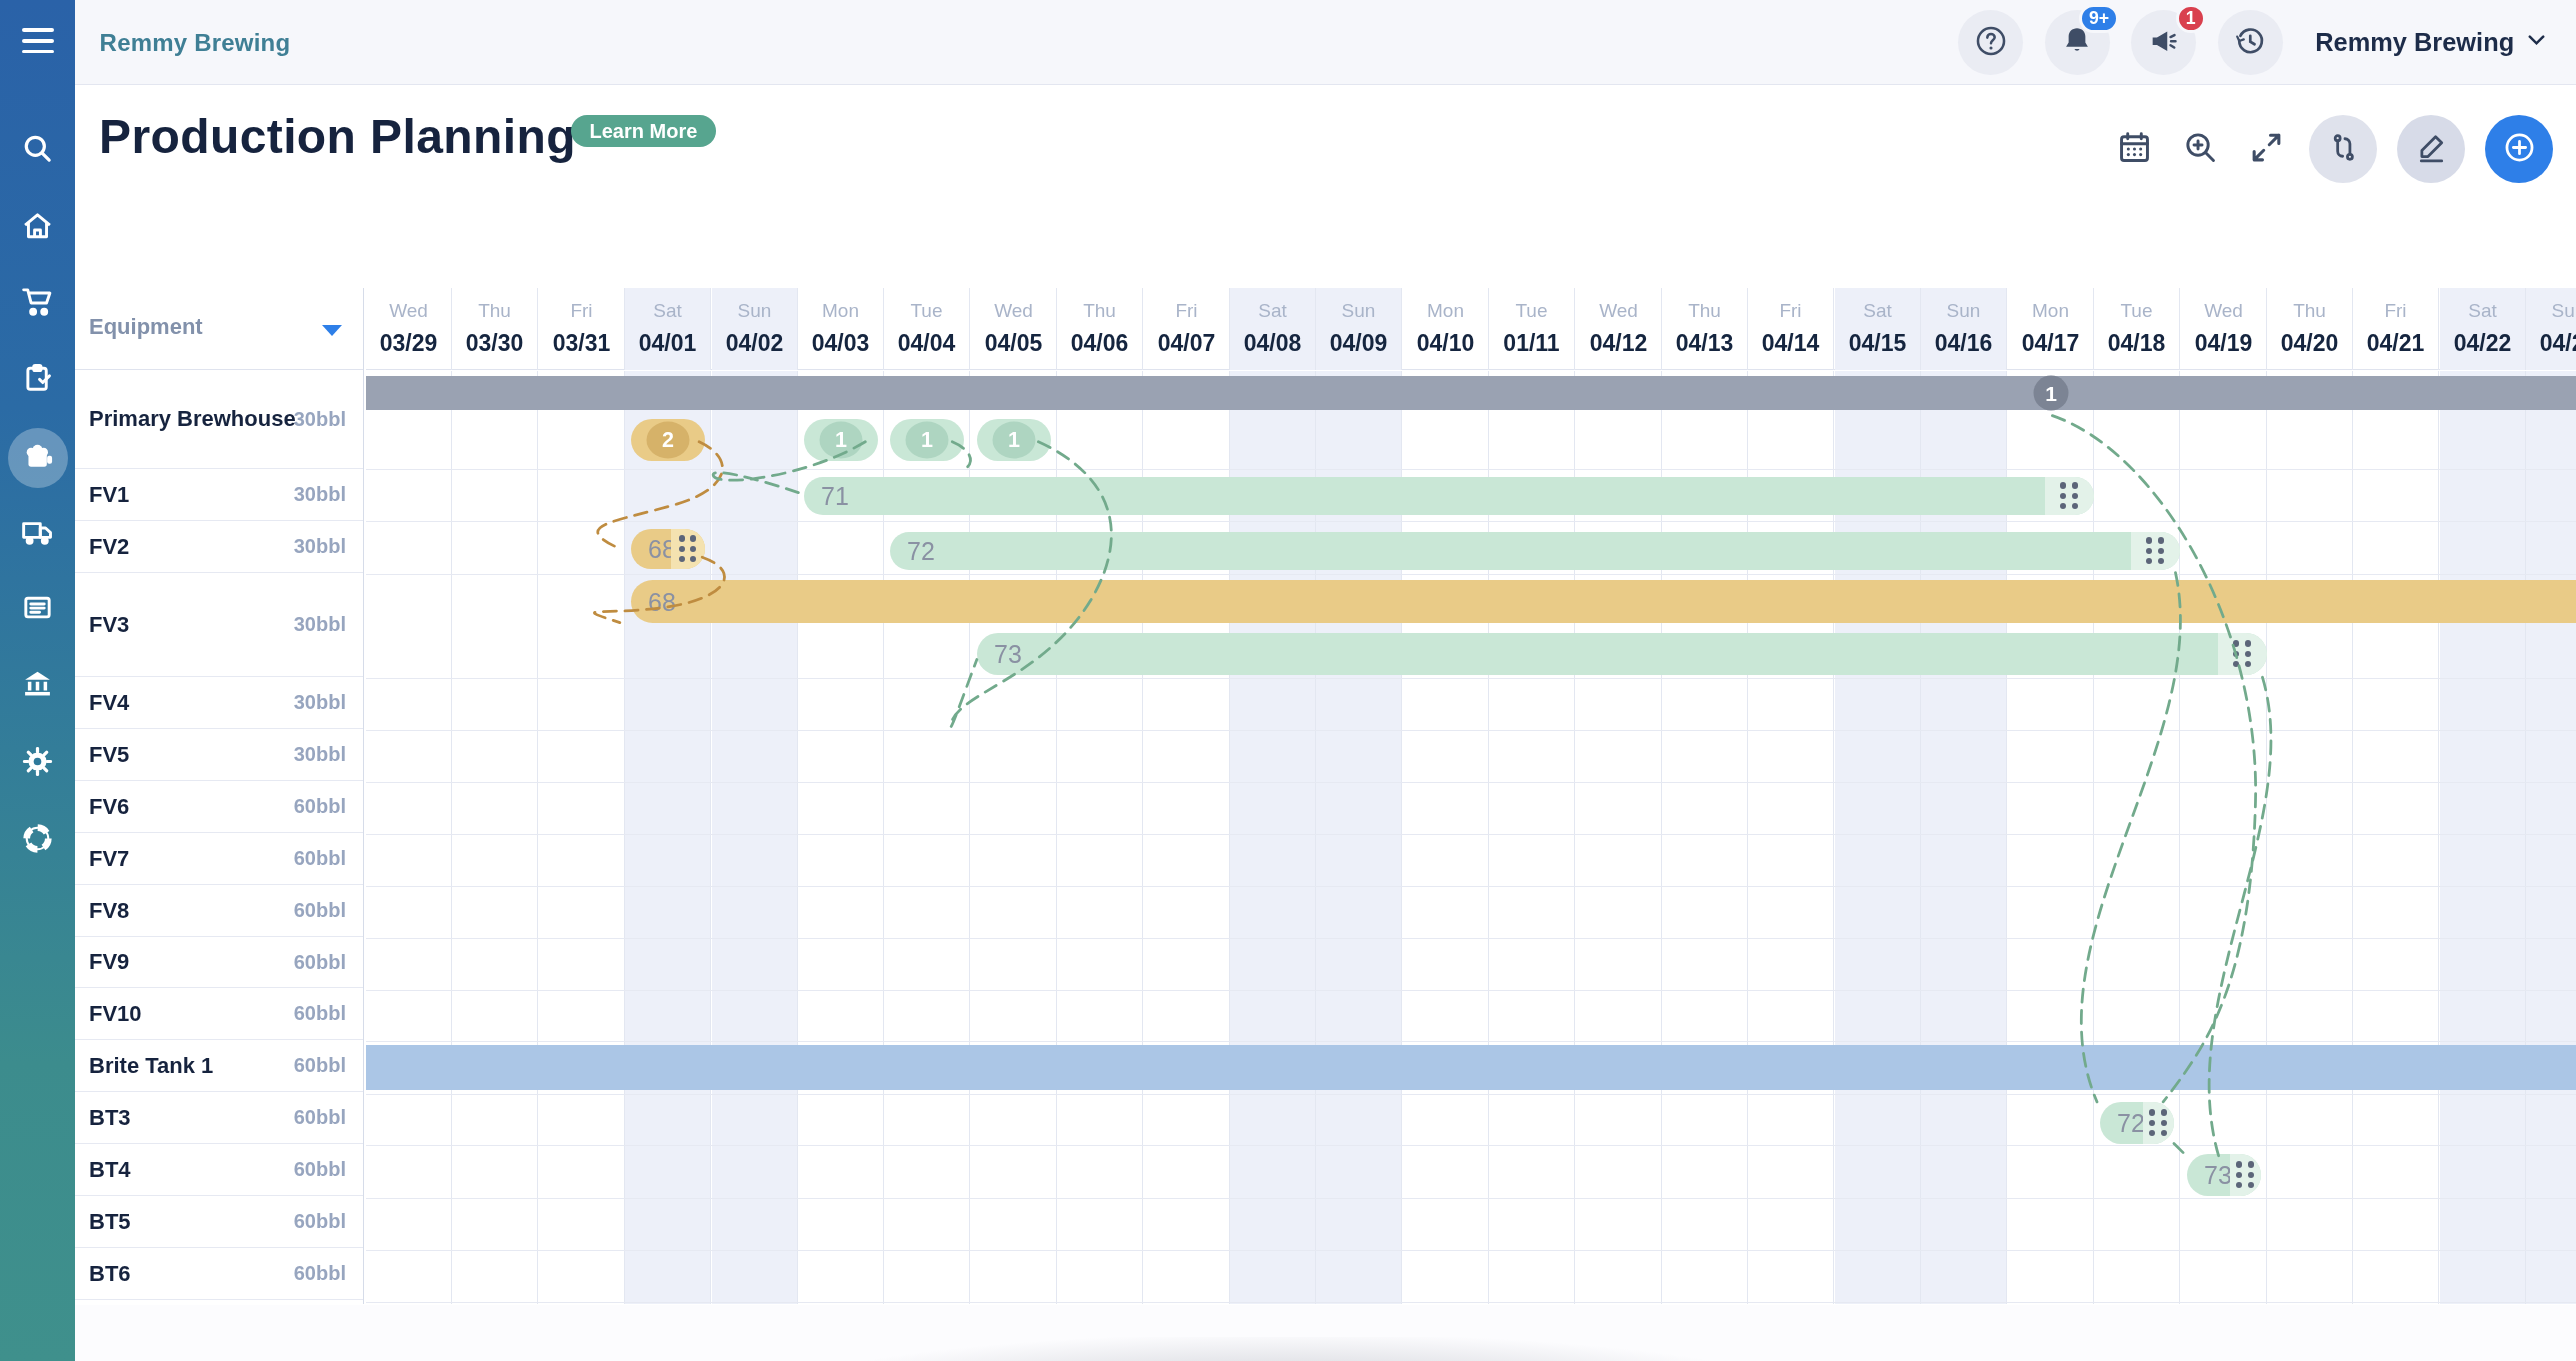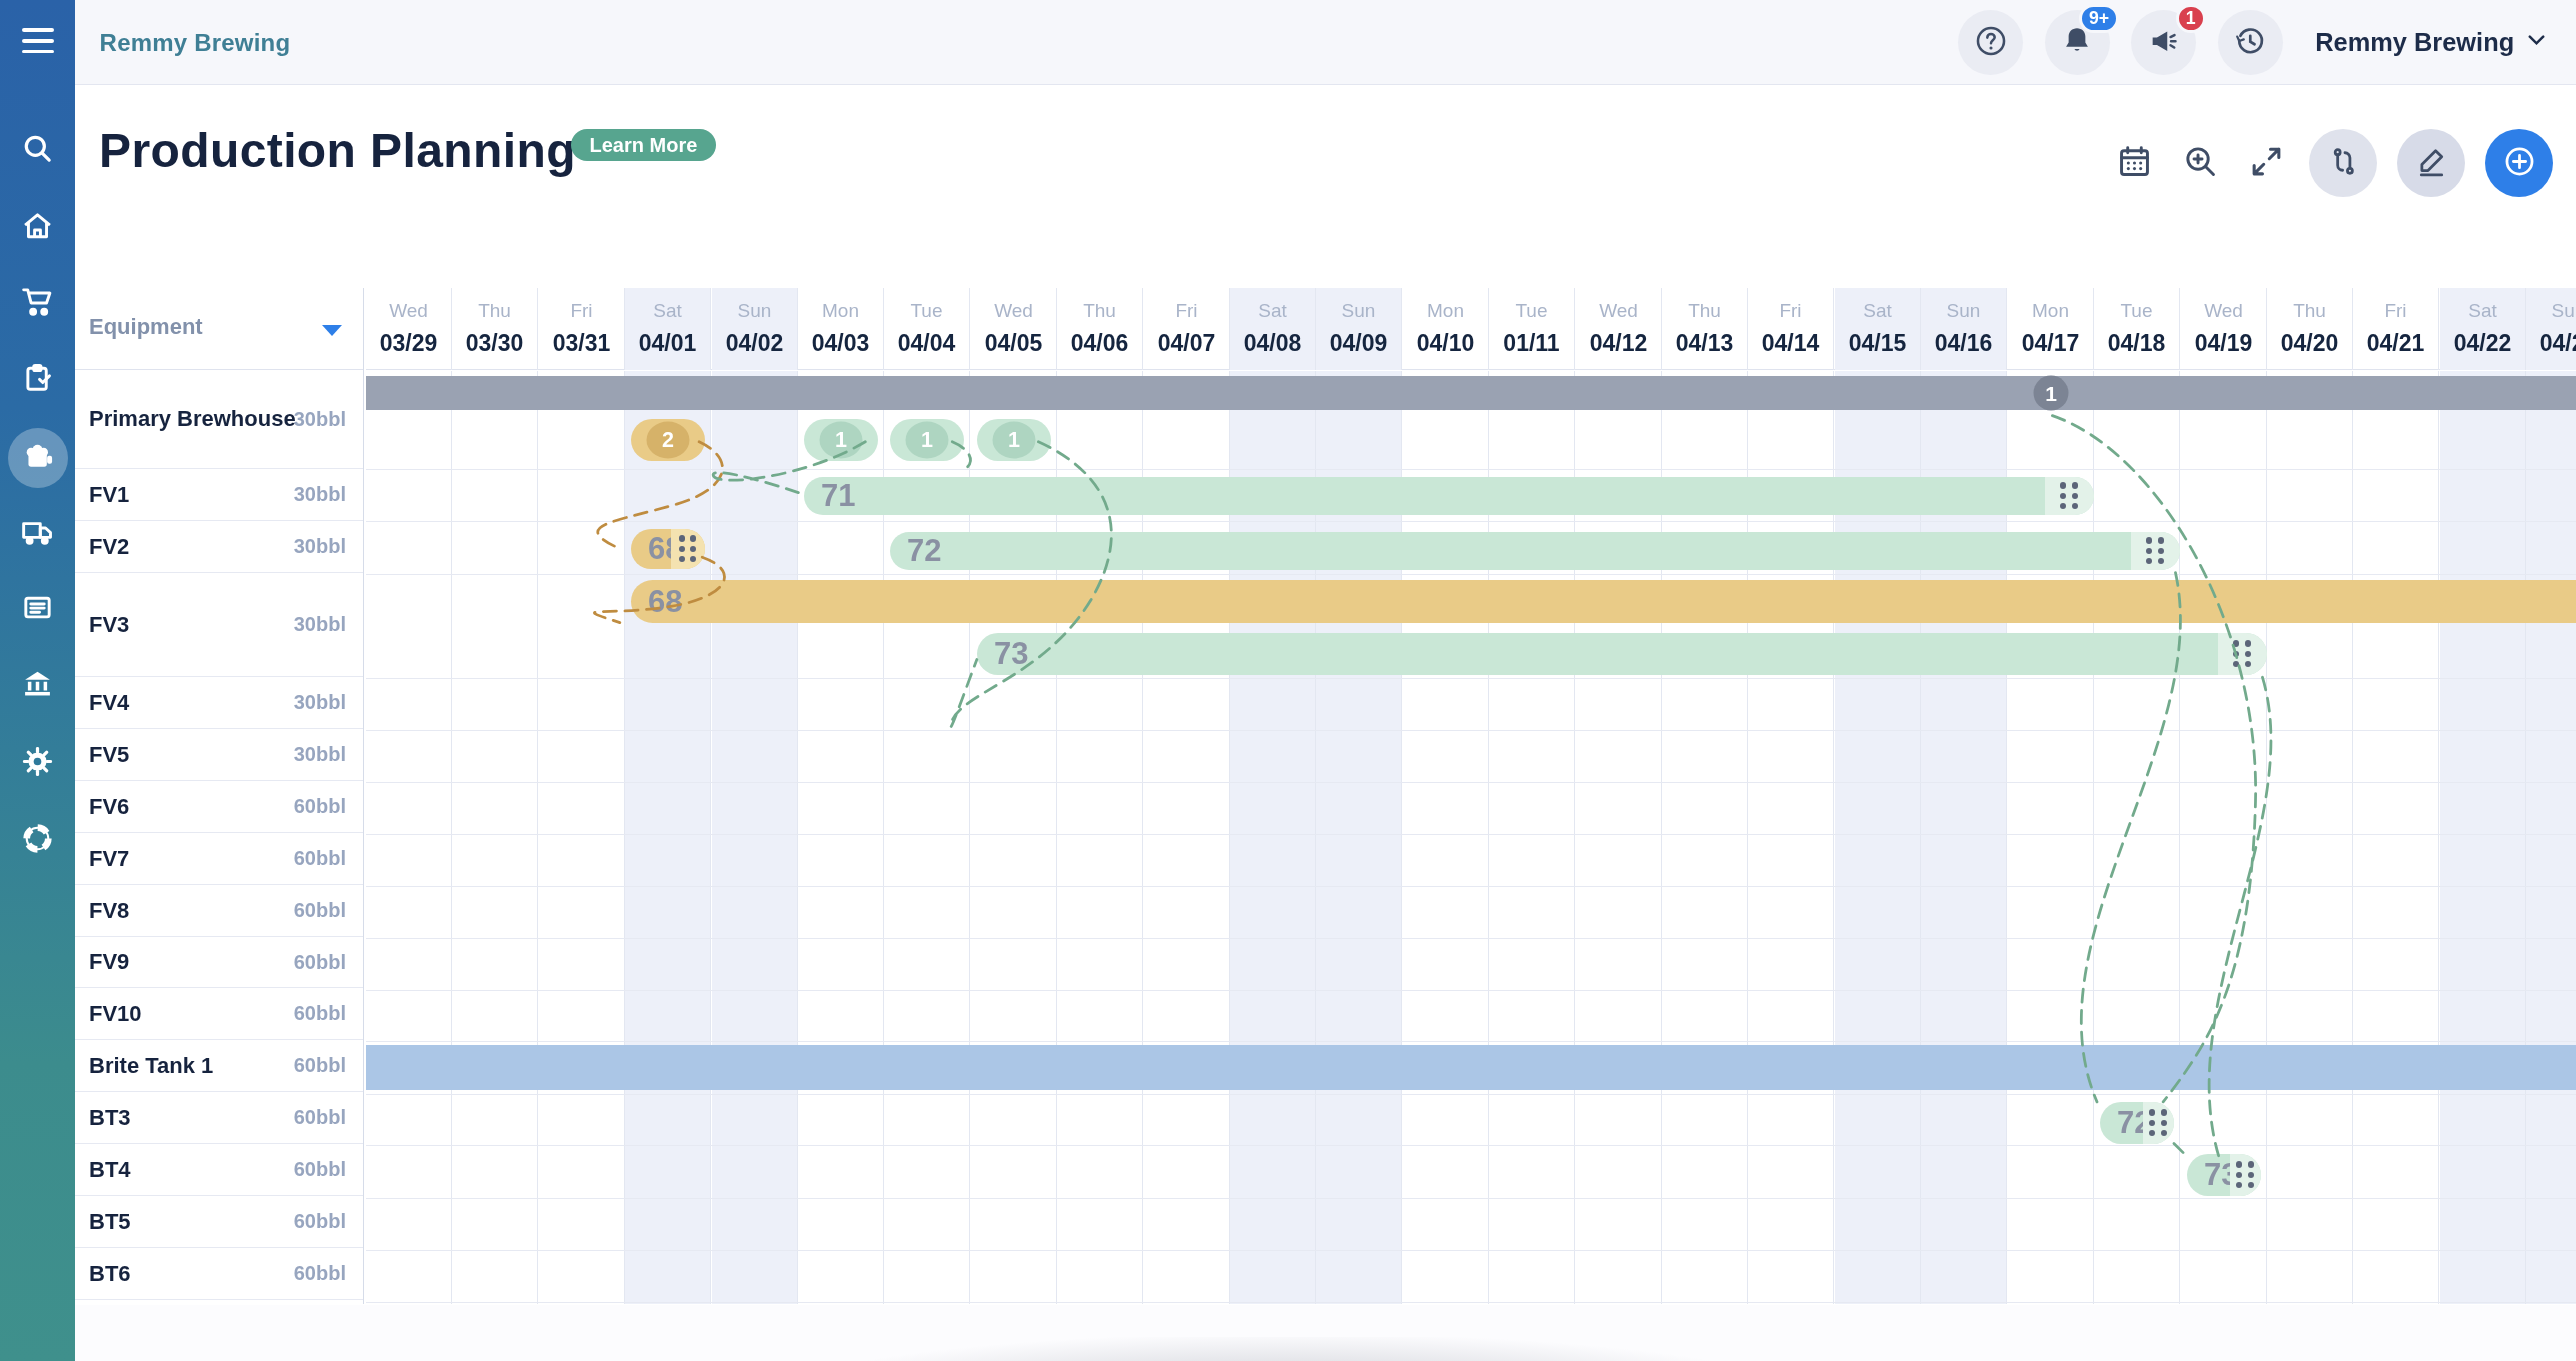--- a/index.html
+++ b/index.html
@@ -27,21 +27,21 @@
     display:flex; align-items:center; justify-content:center; cursor:pointer; }
   .tb-circle svg { width:34px; height:34px; }
   .badge { position:absolute; top:-6.2px; right:-9.2px; min-width:29px; height:29px; padding:0 7px;
     border-radius:15.4px; color:#fff; font-size:17.7px; font-weight:bold; display:flex; align-items:center;
     justify-content:center; border:3.1px solid #f6f7fb; }
   .account { display:flex; align-items:center; gap:10.8px; margin-left:10.8px; cursor:pointer;
     font-size:25.4px; font-weight:bold; color:#1d2c49; }
   .account svg { width:23px; height:23px; }
 
   
-  .pagehead { position:absolute; left:75px; right:0; top:97px; height:135px; background:#fff; }
+  .pagehead { position:absolute; left:75px; right:0; top:83px; height:135px; background:#fff; }
   .title { position:absolute; left:24px; top:26px; font-size:48px; font-weight:bold; color:#16233e; letter-spacing:0.4px; }
   .learn { position:absolute; left:496px; top:32px; height:32px; padding:0 18.5px; border-radius:17px;
     color:#fff; font-size:20px; font-weight:bold; display:flex; align-items:center; cursor:pointer; }
   .tools { position:absolute; right:23px; top:32px; display:flex; align-items:center; gap:20px; }
   .tool-flat { width:46px; height:46px; display:flex; align-items:center; justify-content:center; cursor:pointer; }
   .tool-flat svg { width:37px; height:37px; }
   .tool-circle { width:68px; height:68px; border-radius:50%; background:#dfe2ec; display:flex;
     align-items:center; justify-content:center; cursor:pointer; }
   .tool-circle.darker { background:#d7dbe8; }
   .tool-circle svg { width:35px; height:35px; }
@@ -75,21 +75,21 @@
   .gcolhead .day { margin-top:12.3px; font-size:19px; color:#a9b4c9; }
   .gcolhead .dt { margin-top:7.7px; font-size:23px; font-weight:bold; color:#15253f; }
   .gbody { position:absolute; left:0; top:83px; width:2308px; height:934px; background:#fff; }
   .gcol { position:absolute; top:0; bottom:0; border-right:1.5px solid #e3e7f1; }
   .wk { background:#edf0f9; }
   .grow { position:absolute; left:0; width:2308px; border-bottom:1.5px solid #e6e9f2; }
 
   .bars { position:absolute; inset:0; z-index:2; }
   .bar { position:absolute; }
   .bar .lbl { position:absolute; left:17px; top:50%; transform:translateY(-50%);
-    font-size:31px; font-weight:bold; color:#8a91a3; }
+    font-size:25px; font-weight:normal; color:#8a91a3; }
   .bar .ell { position:absolute; left:50%; top:50%; transform:translate(-50%,-50%);
     width:43px; height:37px; border-radius:50%; }
   .bar .num { position:absolute; left:50%; top:50%; transform:translate(-50%,-50%);
     font-size:21.5px; font-weight:bold; color:#fff; }
   .cap { position:absolute; right:0; top:0; bottom:0; display:flex; align-items:center; justify-content:center; cursor:grab; }
   .cap .dotgrid { display:grid; grid-template-columns:repeat(2,7px); grid-auto-rows:7px; gap:3.1px 4.6px; }
   .cap .dotgrid i { width:6.2px; height:6.2px; border-radius:50%; background:#5c6579; }
   .marker { position:absolute; top:50%; transform:translate(-50%,-50%); width:35px; height:35px;
     border-radius:50%; display:flex; align-items:center; justify-content:center;
     font-size:21px; font-weight:bold; color:#fff; }

